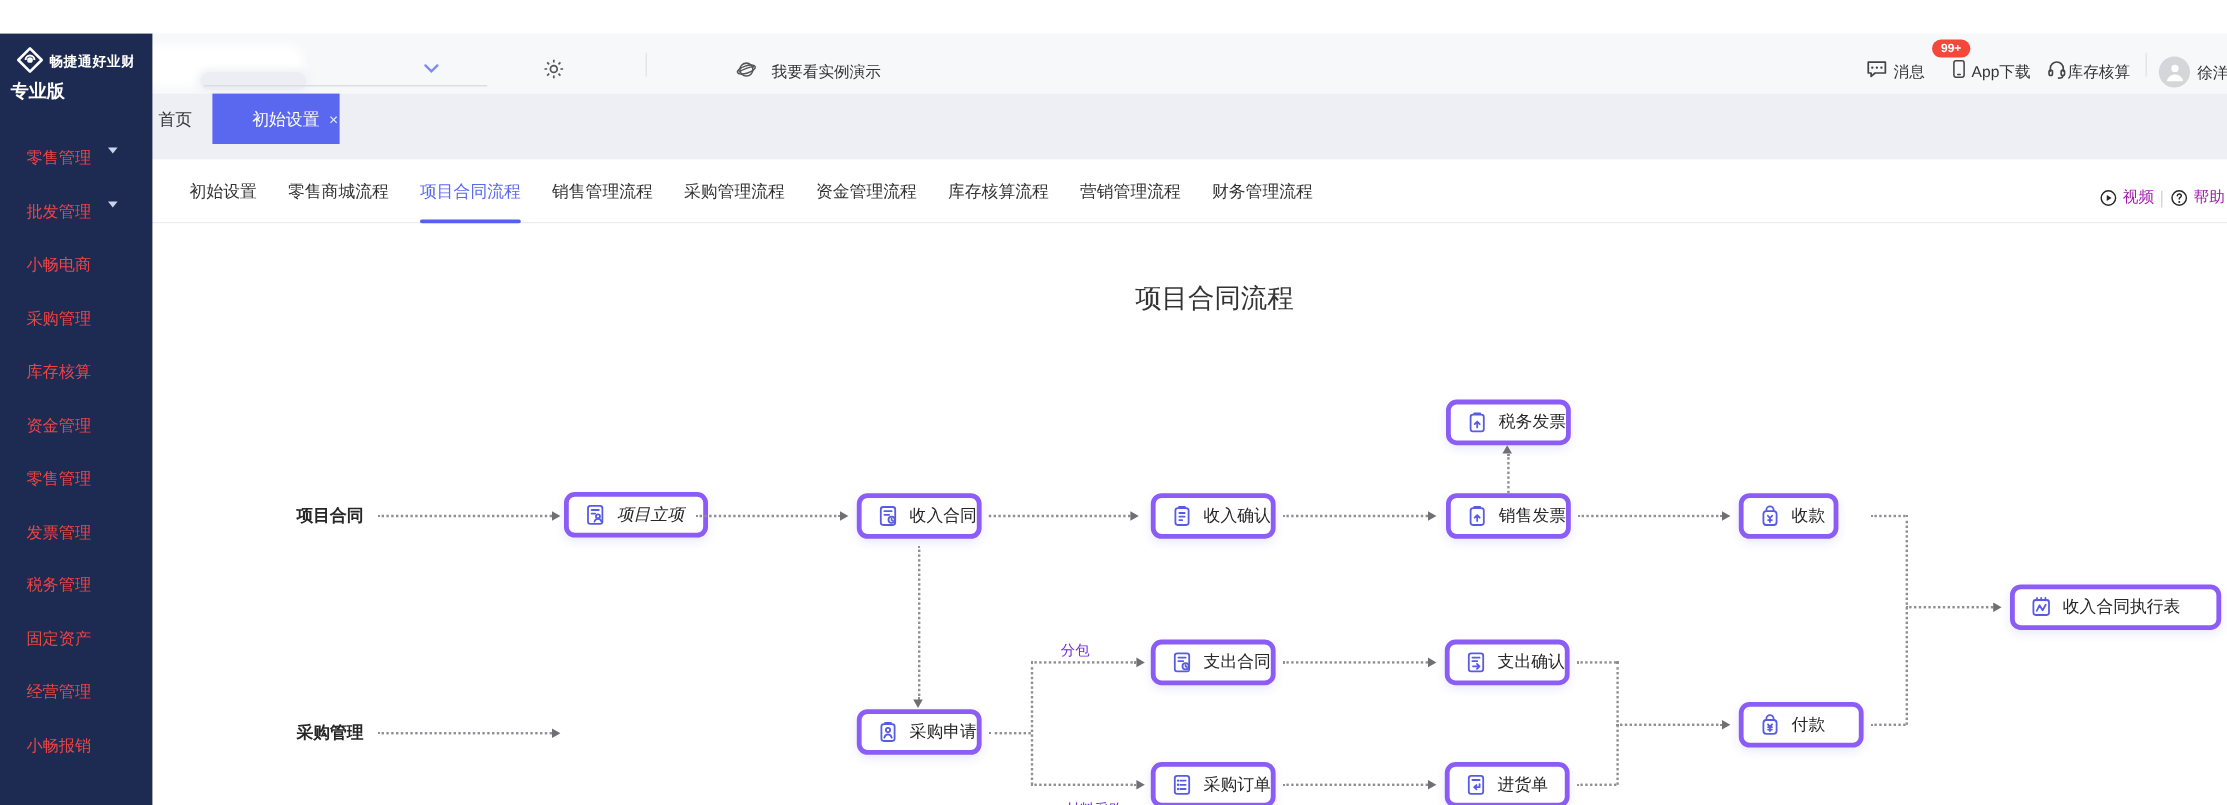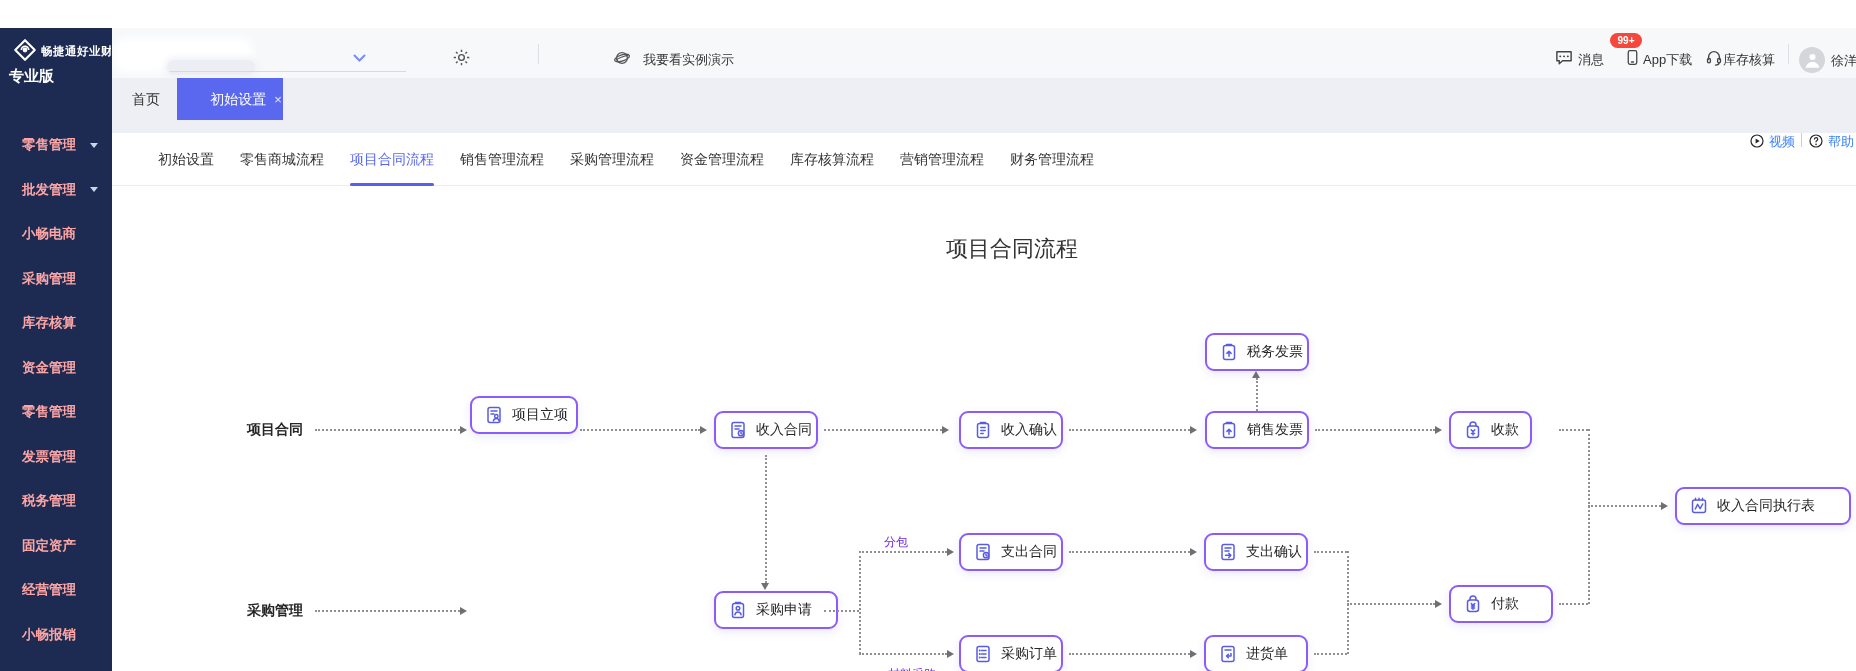--- a/index.html
+++ b/index.html
@@ -1,26 +1,26 @@
 <!DOCTYPE html>
 <html><head>
 <meta charset="utf-8">
 <style>
   * { margin:0; padding:0; box-sizing:border-box; }
   html,body { width:1856px; height:671px; overflow:hidden; background:#fff;
     font-family:"Liberation Sans","DejaVu Sans",sans-serif; }
   .abs { position:absolute; }
   
-  #sidebar { left:0; top:28px; width:112px; height:643px; background:#1d2b52; color:#eef1f8; z-index:5; }
+  #sidebar { left:0; top:28px; width:127px; height:643px; background:#1d2b52; color:#eef1f8; z-index:5; }
   #logo-block { position:absolute; left:0; top:0; width:112px; height:86px; }
   #logo-icon { position:absolute; left:12px; top:9px; }
   #brand-name { position:absolute; left:41px; top:16px; font-size:11.5px; font-weight:bold; color:#fff; letter-spacing:.5px; white-space:nowrap; width:70px; overflow:hidden; }
   #brand-edition { position:absolute; left:9px; top:39px; font-size:15px; font-weight:bold; color:#fff; }
   #side-items { position:absolute; top:95px; left:0; width:112px; }
-  .side-item { height:44.5px; display:flex; align-items:center; padding-left:22px; font-size:13.5px; font-weight:700; color:#fca5a5; cursor:pointer; position:relative; }
+  .side-item { height:44.5px; display:flex; padding-left:22px; font-size:13.5px; font-weight:400; color:#ef4444; cursor:pointer; position:relative; }
   .side-item .caret { position:absolute; right:14px; width:0; height:0; border-left:4.5px solid transparent; border-right:4.5px solid transparent; border-top:5.5px solid #cdd4ea; }
   
   #topbar { left:112px; top:28px; width:1744px; height:50px; background:#f7f8fa; }
   .blur-blob { position:absolute; background:#fff; border-radius:8px; box-shadow:0 0 8px 5px rgba(255,255,255,.95); }
   #account-underline { position:absolute; left:58px; top:43px; width:236px; height:1px; background:#d8d8e0; }
   #account-caret { position:absolute; left:240px; top:22px; }
   .tb-ic { position:absolute; top:20px; }
   .tb-tx { position:absolute; top:23px; font-size:13px; color:#333; white-space:nowrap; cursor:pointer; }
   .tb-div { position:absolute; width:1px; height:20px; background:#dfe0e6; top:16px; }
   #msg-badge { position:absolute; left:1498px; top:5px; min-width:32px; height:15px; background:#f5473c; color:#fff; font-size:10px; font-weight:bold; line-height:15px; text-align:center; border-radius:8px; padding:0 4px; }
@@ -30,30 +30,30 @@
   #tabstrip { left:112px; top:78px; width:1744px; height:55px; background:#edeff4; }
   .wtab { position:absolute; top:0; height:42px; line-height:42px; font-size:14px; color:#333; text-align:center; cursor:pointer; }
   .wtab.active { background:#5a68f0; color:#fff;padding-left:32px; }
   .wtab .x { font-size:13px; margin-left:8px; color:#e6e9ff; cursor:pointer; }
   
   #panel { left:112px; top:133px; width:1744px; height:538px; background:#fff; }
   #subtabs { position:absolute; left:0; top:0; width:1744px; height:53px; border-bottom:1px solid #ebebf2; display:flex; align-items:center; padding-left:46px; }
   .subtab { font-size:14px; color:#333; margin-right:26px; cursor:pointer; position:relative; height:53px; line-height:53px; white-space:nowrap; }
   .subtab.active { color:#5a68f0; }
   .subtab.active::after { content:""; position:absolute; left:0; right:0; bottom:0; height:3px; background:#5560ee; border-radius:2px; }
-  #tab-aids { position:absolute; right:2px; top:0; height:40px; display:flex; align-items:flex-start; font-size:13px; color:#3b82f6; }
+  #tab-aids { position:absolute; right:2px; top:0; height:40px; display:flex; align-items:flex-end; font-size:13px; color:#a21caf; }
   #tab-aids .sep { width:1px; height:14px; background:#ccc; margin:0 6px; }
   #tab-aids span.lbl { cursor:pointer; margin-left:4px; white-space:nowrap; }
   
   #flow { left:0; top:0; width:1856px; height:671px; z-index:3; pointer-events:none; }
   #flow * { pointer-events:auto; }
   #flow-title { position:absolute; left:1012px; top:234px; transform:translateX(-50%); font-size:22px; font-weight:500; color:#333; white-space:nowrap; }
   .row-label { position:absolute; font-size:14px; font-weight:600; color:#262626; }
   .branch-label { position:absolute; font-size:12px; color:#6d28d9; white-space:nowrap; }
-  .node { position:absolute; height:38px; background:#fff; border:2px solid #8b5cf6; border-radius:9px; box-shadow:0 3px 8px rgba(84,87,232,.13); display:flex; align-items:center; padding-left:12px; cursor:pointer; }
+  .node { position:absolute; height:38px; background:#fff; border:4px solid #8b5cf6; border-radius:9px; box-shadow:0 3px 8px rgba(84,87,232,.13); display:flex; align-items:center; padding-left:12px; cursor:pointer; }
   .node .nlabel { font-size:14px; font-weight:500; color:#262626; margin-left:8px; white-space:nowrap; }
   .node .nicon { width:20px; height:20px; display:inline-flex; }
   .hline { position:absolute; height:0; border-top:2px dotted #8f8f94; }
   .vline { position:absolute; width:0; border-left:2px dotted #8f8f94; }
   .arrow-r { position:absolute; width:0; height:0; border-left:7px solid #6f6f74; border-top:4px solid transparent; border-bottom:4px solid transparent; }
   .arrow-u { position:absolute; width:0; height:0; border-bottom:7px solid #6f6f74; border-left:4px solid transparent; border-right:4px solid transparent; }
   .arrow-d { position:absolute; width:0; height:0; border-top:7px solid #6f6f74; border-left:4px solid transparent; border-right:4px solid transparent; }
 </style>
 </head>
 <body>
@@ -210,21 +210,21 @@
   </div>
 </div>
 
 <div id="flow" class="abs">
   <div id="flow-title">项目合同流程</div>
   <div class="row-label" style="left:247px;top:421px;">项目合同</div>
   <div class="row-label" style="left:247px;top:602px;">采购管理</div>
   <div class="branch-label" style="left:884px;top:534px;">分包</div>
   <div class="branch-label" style="left:888px;top:666px;">材料采购</div>
   <div id="nodes">
-      <div class="node" style="left: 470px; top: 396px; width: 108px;">
+      <div class="node" style="left: 470px; top: 410px; width: 120px; font-style: italic;">
         <span class="nicon">
           <svg width="20" height="20" viewBox="0 0 20 20" fill="none" stroke="#585ce5" stroke-width="1.5" stroke-linecap="round" stroke-linejoin="round">
             <rect x="4" y="2.5" width="12" height="15" rx="2"></rect>
             <path d="M7 6h6M7 9h3"></path>
             <circle cx="12.3" cy="11.3" r="1.7"></circle>
             <path d="M9.4 15.7c.4-1.5 1.6-2.3 2.9-2.3s2.5.8 2.9 2.3"></path>
           </svg>
         </span>
         <span class="nlabel">项目立项</span>
       </div>
@@ -272,21 +272,21 @@
       <div class="node" style="left: 1205px; top: 333px; width: 104px;">
         <span class="nicon">
           <svg width="20" height="20" viewBox="0 0 20 20" fill="none" stroke="#585ce5" stroke-width="1.5" stroke-linecap="round" stroke-linejoin="round">
             <rect x="4.5" y="3.5" width="11" height="14" rx="2"></rect>
             <path d="M7.5 2.5h5"></path>
             <path d="M10 14.2V9.4M7.9 11.4L10 9.3l2.1 2.1"></path>
           </svg>
         </span>
         <span class="nlabel">税务发票</span>
       </div>
-      <div class="node" style="left: 714px; top: 591px; width: 124px;">
+      <div class="node" style="left: 714px; top: 591px; width: 104px;">
         <span class="nicon">
           <svg width="20" height="20" viewBox="0 0 20 20" fill="none" stroke="#585ce5" stroke-width="1.5" stroke-linecap="round" stroke-linejoin="round">
             <rect x="4.5" y="3.5" width="11" height="14" rx="2"></rect>
             <path d="M7.5 2.5h5"></path>
             <circle cx="10" cy="8.3" r="1.8"></circle>
             <path d="M6.9 14.7c.5-1.8 1.8-2.7 3.1-2.7s2.6.9 3.1 2.7"></path>
           </svg>
         </span>
         <span class="nlabel">采购申请</span>
       </div>

